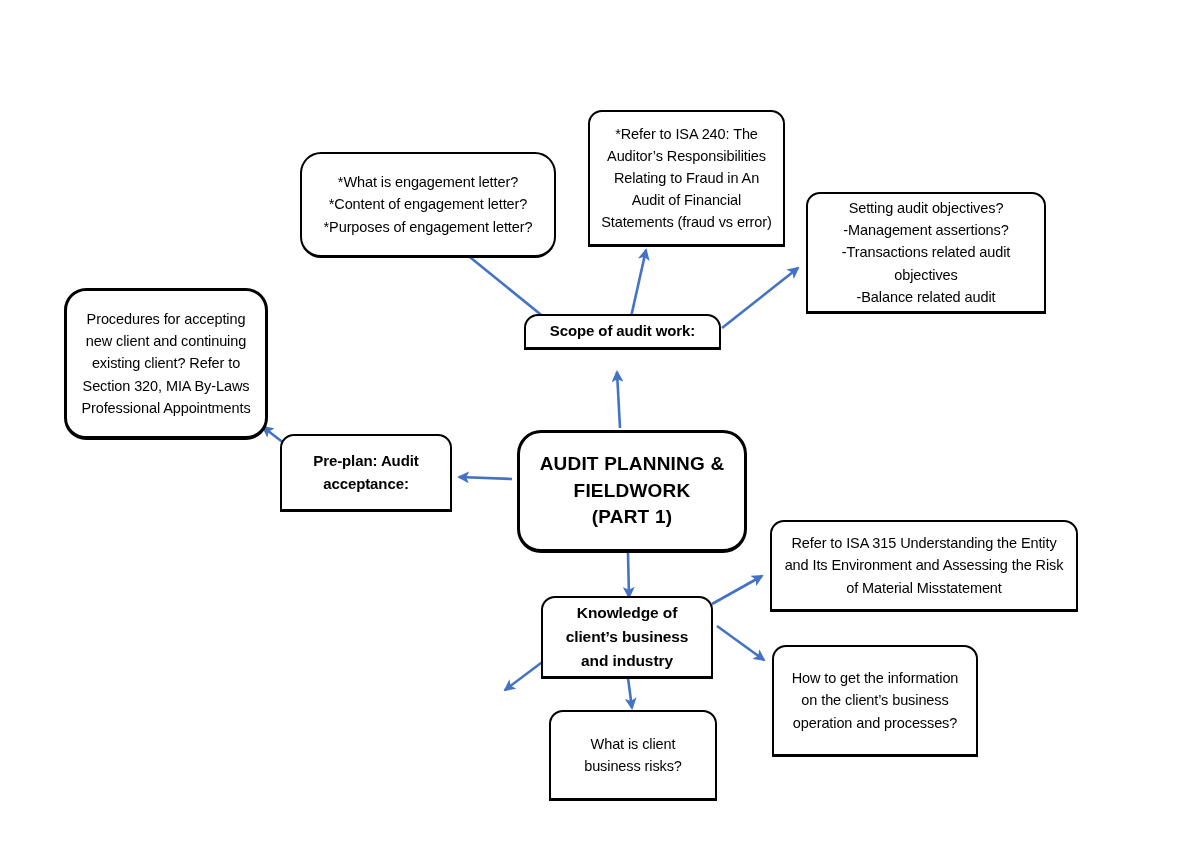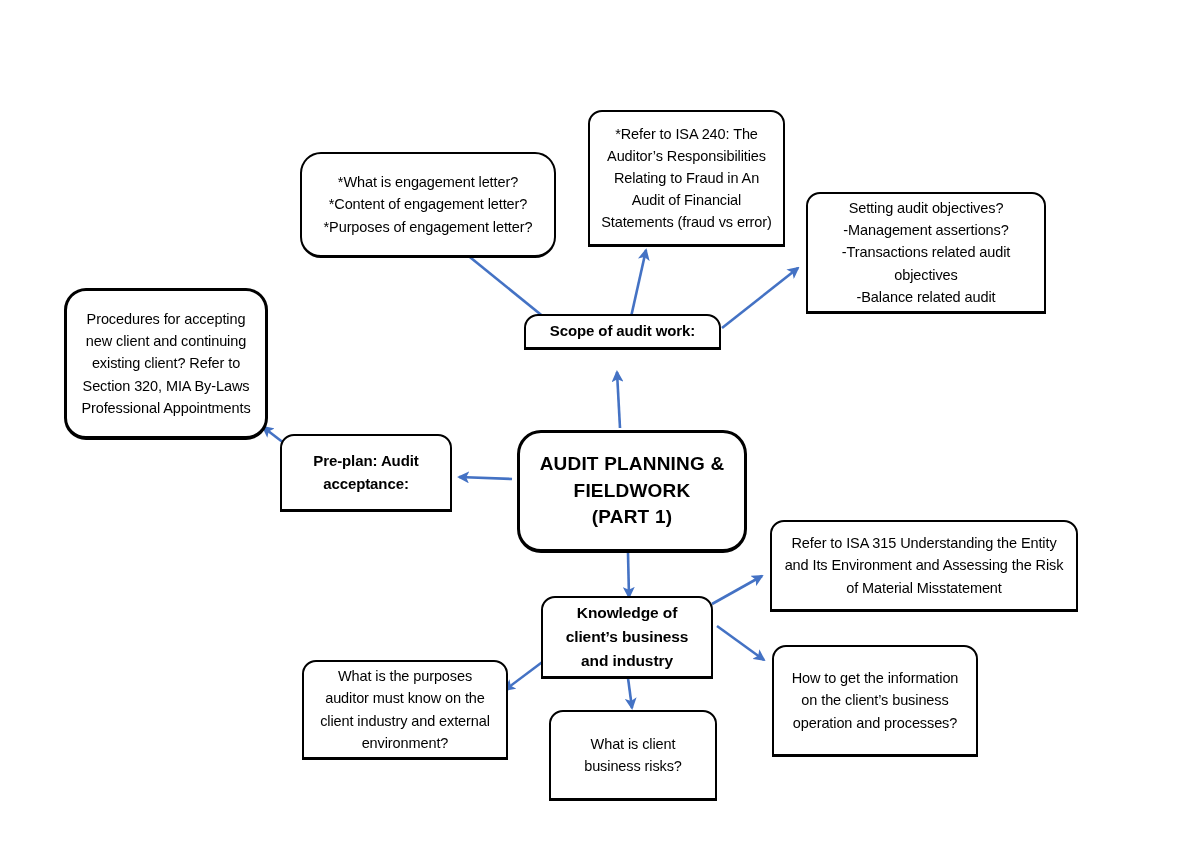--- a/index.html
+++ b/index.html
@@ -155,23 +155,20 @@
   <div class="node" style="left:770px; top:509px; width:308px; height:92px;margin-top:11px;">
     <span class="txt">Refer to ISA 315 Understanding the Entity and Its Environment and Assessing the Risk of Material Misstatement</span>
   </div>
 
   <div class="node knowledge" style="left:541px; top:596px; width:172px; height:83px;">
     <span class="txt">Knowledge of
 client’s business
 and industry</span>
   </div>
 
-  <div class="node" style="left:302px; top:660px; width:206px; height:100px;">
-    <span class="txt">What is the purposes auditor must know on the client industry and external environment?</span>
-  </div>
 
   <div class="node" style="left:549px; top:710px; width:168px; height:91px;">
     <span class="txt">What is client business risks?</span>
   </div>
 
   <div class="node" style="left:772px; top:645px; width:206px; height:112px;">
     <span class="txt">How to get the information on the client’s business operation and processes?</span>
   </div>
 
 </div>

